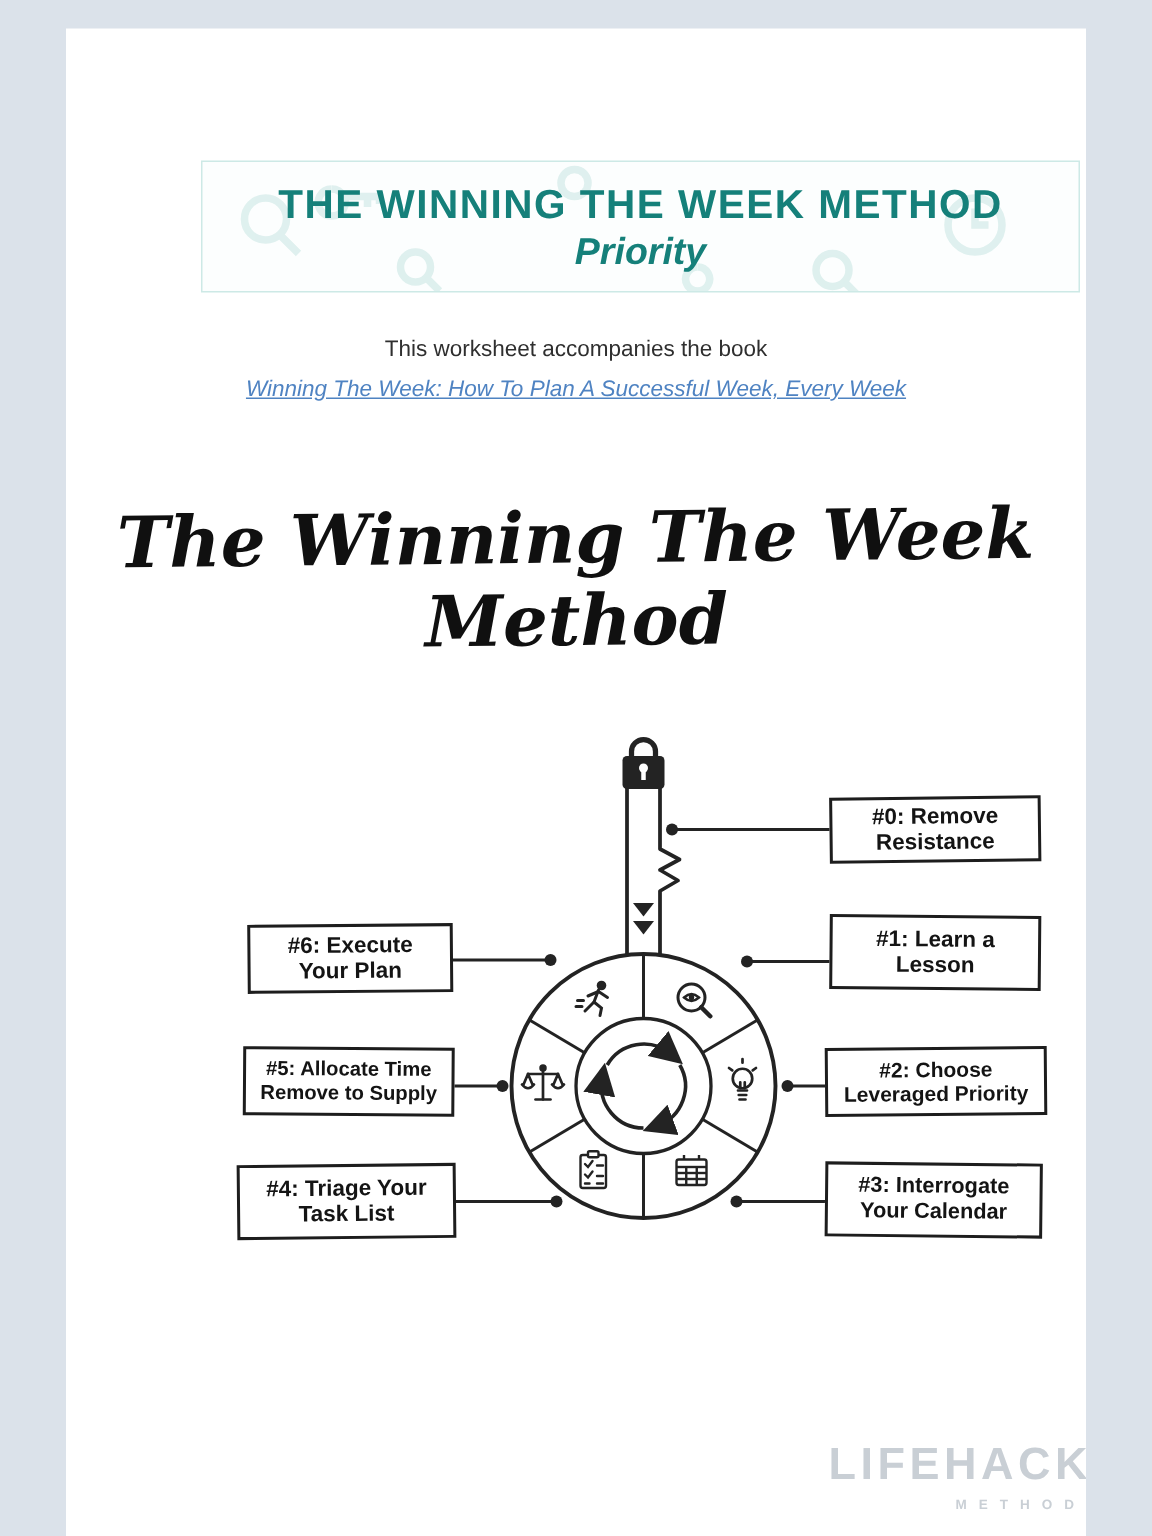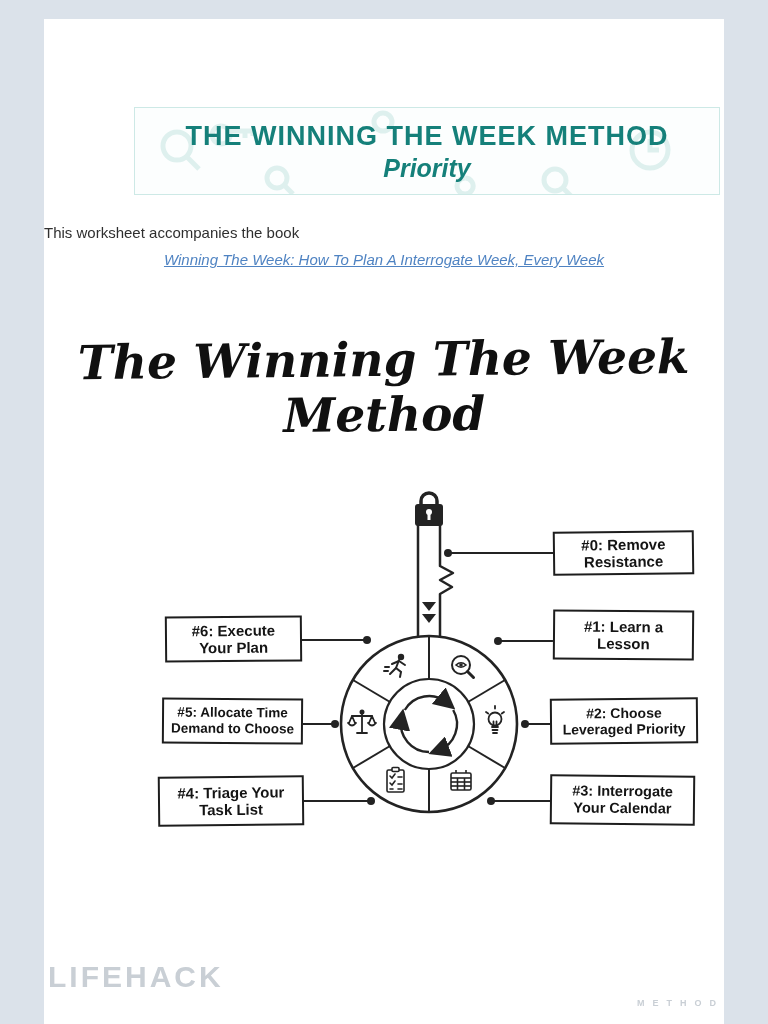--- a/index.html
+++ b/index.html
@@ -21,21 +21,21 @@
   .banner-title {
     position:relative; margin-top:13px; color:#15807a;
     font-size:27px; font-weight:800; letter-spacing:1px;
   }
   .banner-subtitle {
     position:relative; margin-top:2px; color:#15807a;
     font-size:25px; font-weight:700; font-style:italic;
   }
 
   .intro-text {
-    position:absolute; top:212px; left:0; width:100%; text-align:left;
+    position:absolute; top:212px; left:0; width:100%; text-align:center;
     font-size:15px; color:#2f2f2f;
   }
   .intro-link {
     position:absolute; top:239px; left:0; width:100%; text-align:center; display:block;
     font-size:15px; font-style:italic; color:#4f83c2; text-decoration:underline;
     cursor:pointer;
   }
 
   .script-title {
     position:absolute; top:320px; left:0; width:100%; text-align:center;
@@ -54,21 +54,21 @@
   .step-box .line { white-space:nowrap; }
   .b0 { left:509px; top:519px; width:141px; height:44px; transform:rotate(-0.7deg); }
   .b1 { left:509px; top:598px; width:141px; height:50px; transform:rotate(0.5deg); }
   .b2 { left:506px; top:686px; width:148px; height:46px; transform:rotate(-0.5deg); font-size:14px; }
   .b3 { left:506px; top:763px; width:145px; height:50px; transform:rotate(0.6deg); font-size:14.5px; }
   .b4 { left:114px; top:764px; width:146px; height:50px; transform:rotate(-0.6deg); }
   .b5 { left:118px; top:686px; width:141px; height:46px; transform:rotate(0.4deg); font-size:13.5px; }
   .b6 { left:121px; top:604px; width:137px; height:46px; transform:rotate(-0.5deg); }
 
   .brand {
-    position:absolute; top:948px; left:4px; width:100%; text-align:left;
+    position:absolute; top:948px; left:4px; width:100%; text-align:right;
     font-size:30px; font-weight:800; letter-spacing:3px; color:#c9cfd5;
   }
   .brand-sub {
     position:absolute; top:986px; left:0; width:100%; text-align:right;
     font-size:9px; font-weight:700; letter-spacing:8px; color:#c9cfd5;
   }
 </style>
 </head>
 <body>
 
@@ -90,21 +90,21 @@
         <line x1="428" y1="80" x2="437" y2="89"></line>
         <path d="M86,18 a9,9 0 1 0 0.2,0 M95,23 h24 M110,23 v7 M118,23 v5"></path>
         <path d="M330,70 a8,8 0 1 0 0.2,0"></path>
       </g>
     </svg>
     <div class="banner-title">THE WINNING THE WEEK METHOD</div>
     <div class="banner-subtitle">Priority</div>
   </div>
 
   <div class="intro-text">This worksheet accompanies the book</div>
-  <a class="intro-link">Winning The Week: How To Plan A Interrogate Week, Every Week</a>
+  <a class="intro-link">Winning The Week: How To Plan A Successful Week, Every Week</a>
 
   <div class="script-title">The Winning The Week Method</div>
 
   <svg class="diagram" width="768" height="1024" viewBox="0 0 768 1024">
 
     <defs>
       <marker id="arw" markerWidth="9" markerHeight="9" refX="4.5" refY="4.5" orient="auto">
         <polygon points="0,0 9,4.5 0,9" fill="#232323"></polygon>
       </marker>
     </defs>
@@ -228,21 +228,21 @@
   <div class="step-box b3">
     <span class="line">#3: Interrogate</span>
     <span class="line">Your Calendar</span>
   </div>
   <div class="step-box b4">
     <span class="line">#4: Triage Your</span>
     <span class="line">Task List</span>
   </div>
   <div class="step-box b5">
     <span class="line">#5: Allocate Time</span>
-    <span class="line">Demand to Choose</span>
+    <span class="line">Remove to Supply</span>
   </div>
   <div class="step-box b6">
     <span class="line">#6: Execute</span>
     <span class="line">Your Plan</span>
   </div>
 
   <div class="brand">LIFEHACK</div>
   <div class="brand-sub">METHOD</div>
 
   <div class="edge bottom"></div>

